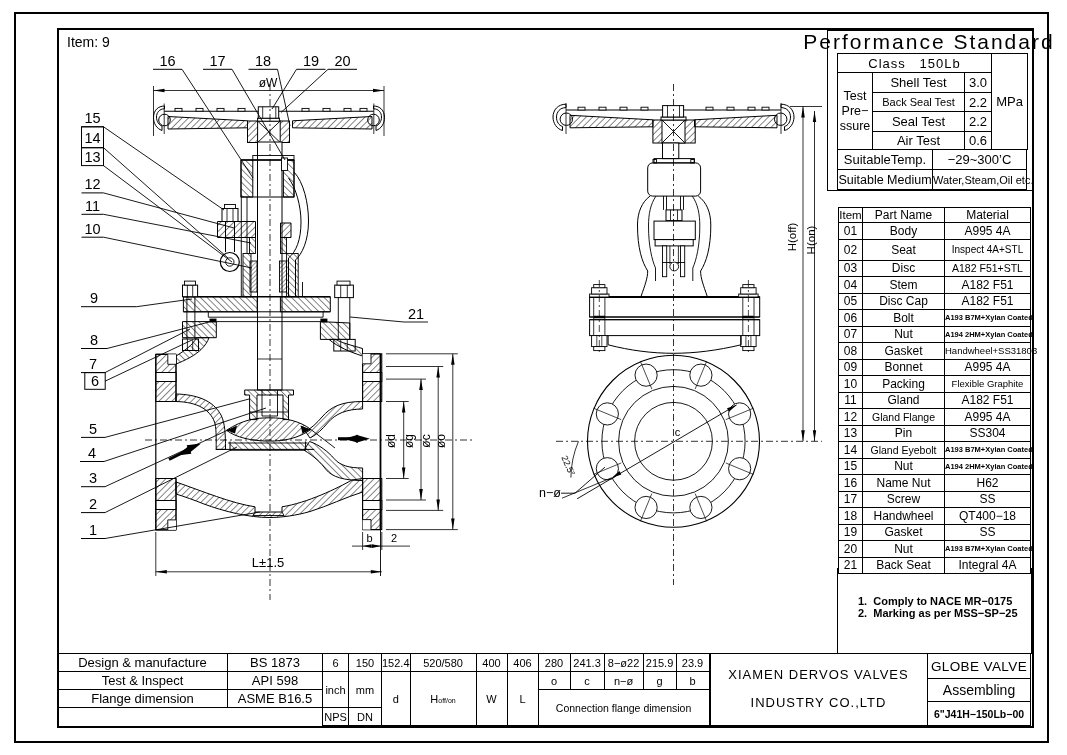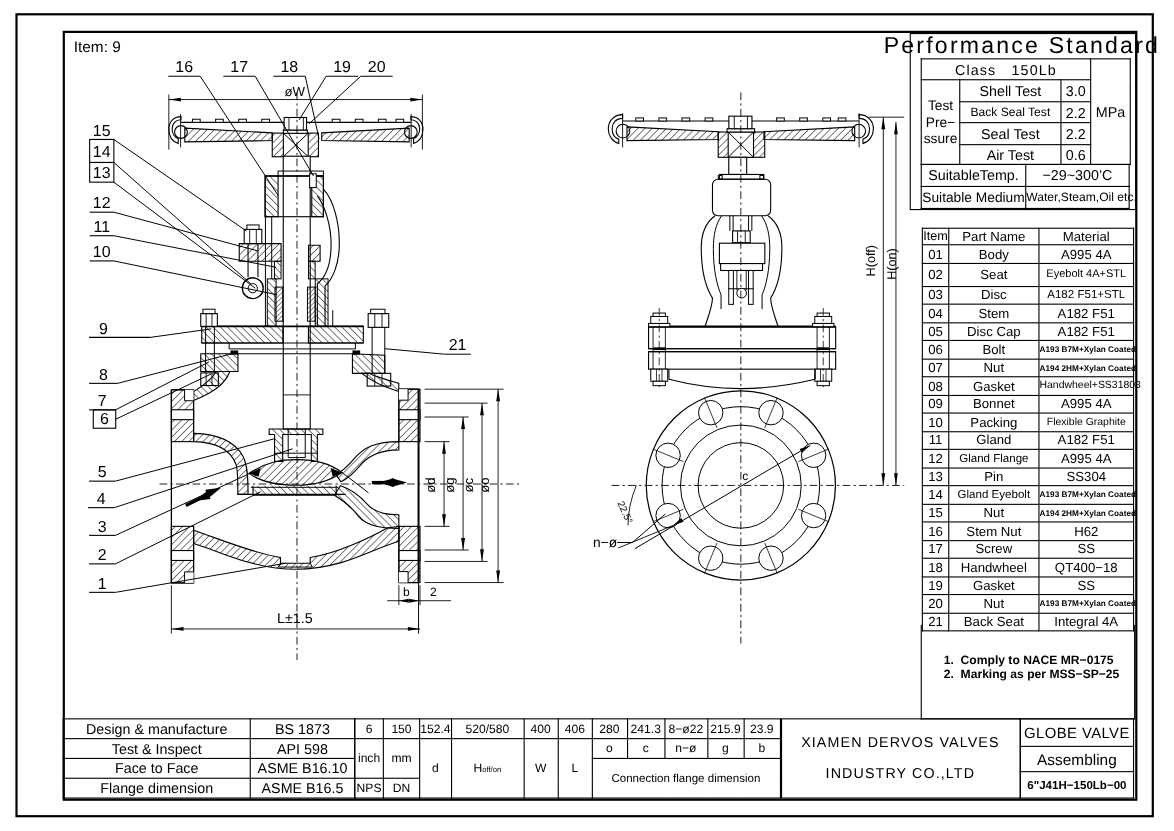--- a/index.html
+++ b/index.html
@@ -78,21 +78,21 @@
             <td style="width:85px;font-size:12px;">Material</td>
           </tr>
       <tr style="height:16.5px;">
             <td class="ti">01</td>
             <td class="tn">Body</td>
             <td class="tm">A995 4A</td>
           </tr>
       <tr style="height:21px;">
             <td class="ti">02</td>
             <td class="tn">Seat</td>
-            <td class="tm" style="font-size:10px;">Eyebolt 4A+STL</td>
+            <td class="tm" style="font-size:10px;">Inspect 4A+STL</td>
           </tr>
       <tr style="height:16.5px;">
             <td class="ti">03</td>
             <td class="tn">Disc</td>
             <td class="tm" style="font-size:10.5px;">A182 F51+STL</td>
           </tr>
       <tr style="height:16.5px;">
             <td class="ti">04</td>
             <td class="tn">Stem</td>
             <td class="tm">A182 F51</td>
@@ -147,21 +147,21 @@
             <td class="tn" style="font-size:10.5px;">Gland Eyebolt</td>
             <td class="ts">A193 B7M+Xylan Coated</td>
           </tr>
       <tr style="height:16.5px;">
             <td class="ti">15</td>
             <td class="tn">Nut</td>
             <td class="ts">A194 2HM+Xylan Coated</td>
           </tr>
       <tr style="height:16.5px;">
             <td class="ti">16</td>
-            <td class="tn">Stem Nut</td>
+            <td class="tn">Name Nut</td>
             <td class="tm">H62</td>
           </tr>
       <tr style="height:16.5px;">
             <td class="ti">17</td>
             <td class="tn">Screw</td>
             <td class="tm">SS</td>
           </tr>
       <tr style="height:16.5px;">
             <td class="ti">18</td>
             <td class="tn">Handwheel</td>
@@ -195,24 +195,20 @@
   <div class="abs" style="left:57px;top:653px;">
     <table>
       <tbody>
           <tr style="height:18px;">
             <td style="width:169px;font-size:13px;">Design &amp; manufacture</td>
             <td style="width:94px;font-size:13px;">BS 1873</td>
           </tr>
       <tr style="height:18px;">
             <td style="font-size:13px;text-align:center;">Test &amp; Inspect</td>
             <td style="font-size:13px;">API 598</td>
-          </tr>
-      <tr style="height:18px;">
-            <td style="font-size:13px;">Face to Face</td>
-            <td style="font-size:13px;">ASME B16.10</td>
           </tr>
       <tr style="height:18px;">
             <td style="font-size:13px;">Flange dimension</td>
             <td style="font-size:13px;">ASME B16.5</td>
           </tr>
     </tbody>
       </table>
   </div>
   <div class="abs" style="left:322px;top:653px;">
     <table>

